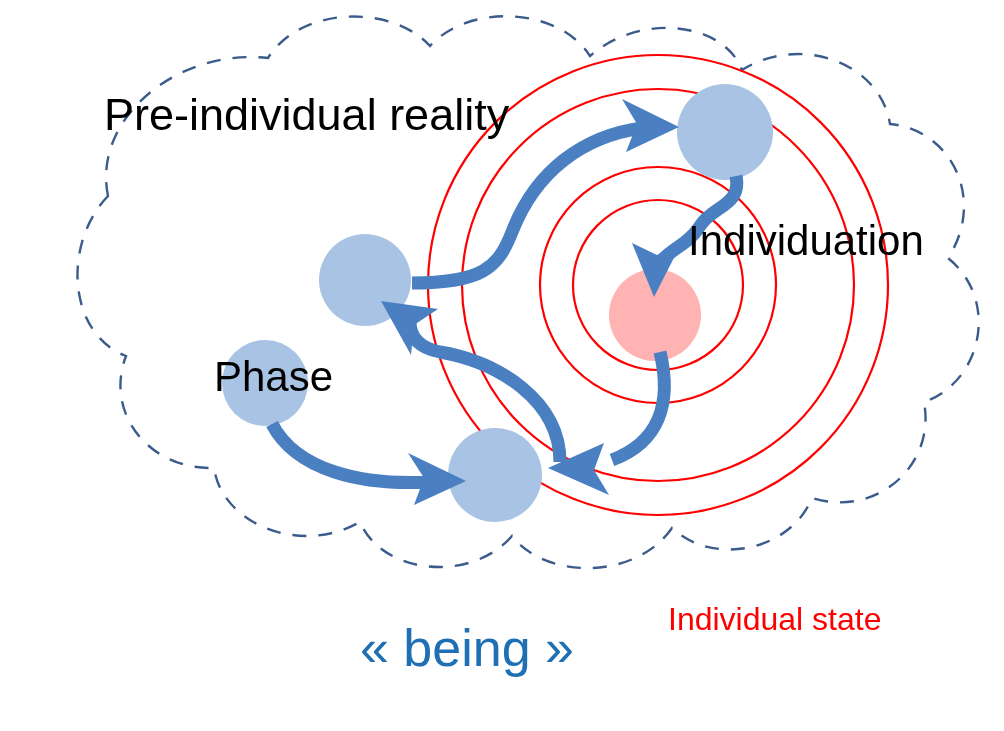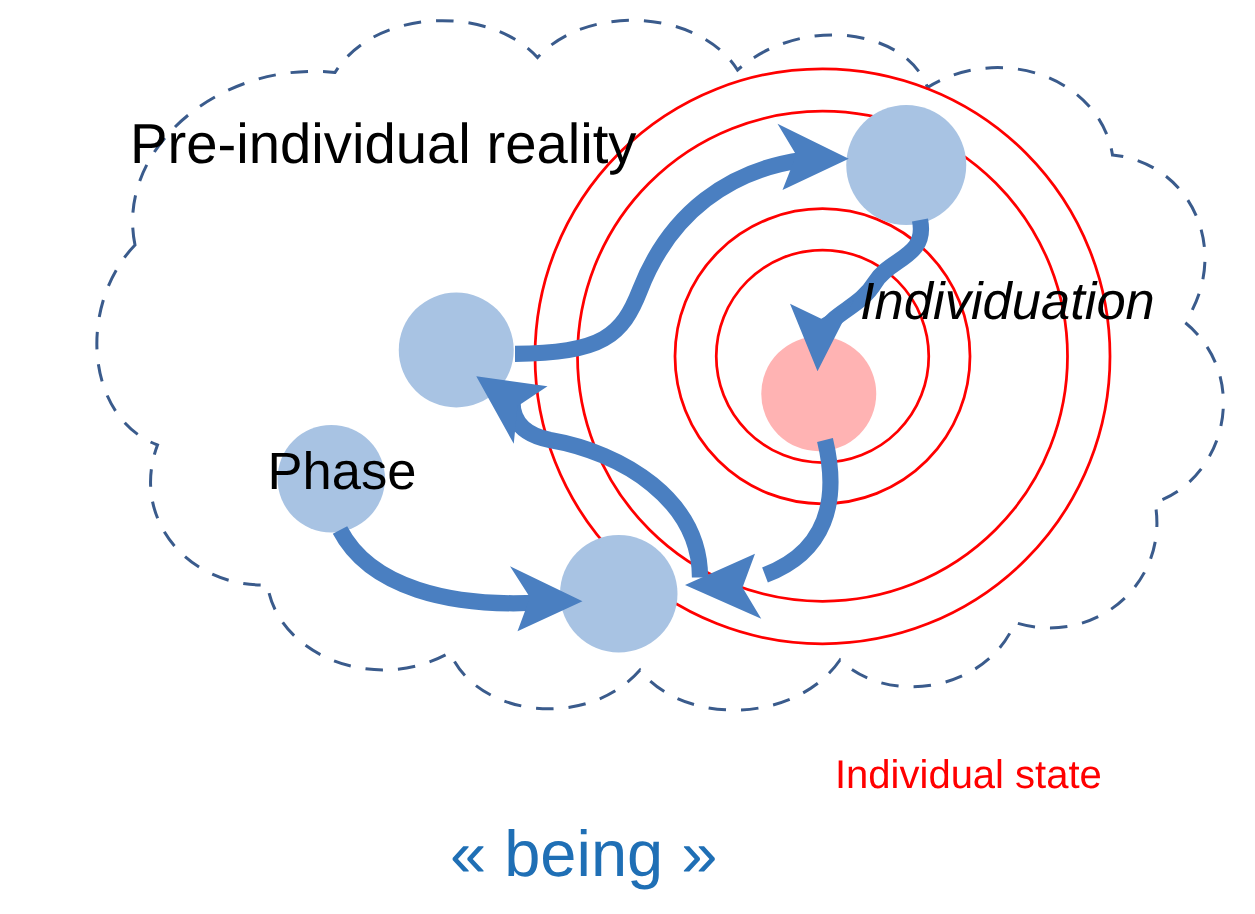--- a/index.html
+++ b/index.html
@@ -35,21 +35,20 @@
     left: 104px;
     top: 92px;
     font-size: 45px;
     color: #000000;
   }
   #label-individuation {
     left: 688px;
     top: 220px;
     font-size: 42px;
     color: #000000;
-    font-style: italic;
   }
   #label-individual {
     left: 551px;
     top: 293px;
     font-size: 39px;
     color: #ff0000;
   }
   #label-phase {
     left: 190px;
     top: 356px;
@@ -61,21 +60,20 @@
     left: 668px;
     top: 603px;
     font-size: 32px;
     color: #ff0000;
   }
   #label-being {
     left: 360px;
     top: 622px;
     font-size: 52px;
     color: #1f6fb5;
-    margin-top: 36px;
   }
 </style>
 </head>
 <body>
 
 <div id="stage">
 
   <svg id="canvas" viewBox="0 0 1004 731">
 
     <g>

